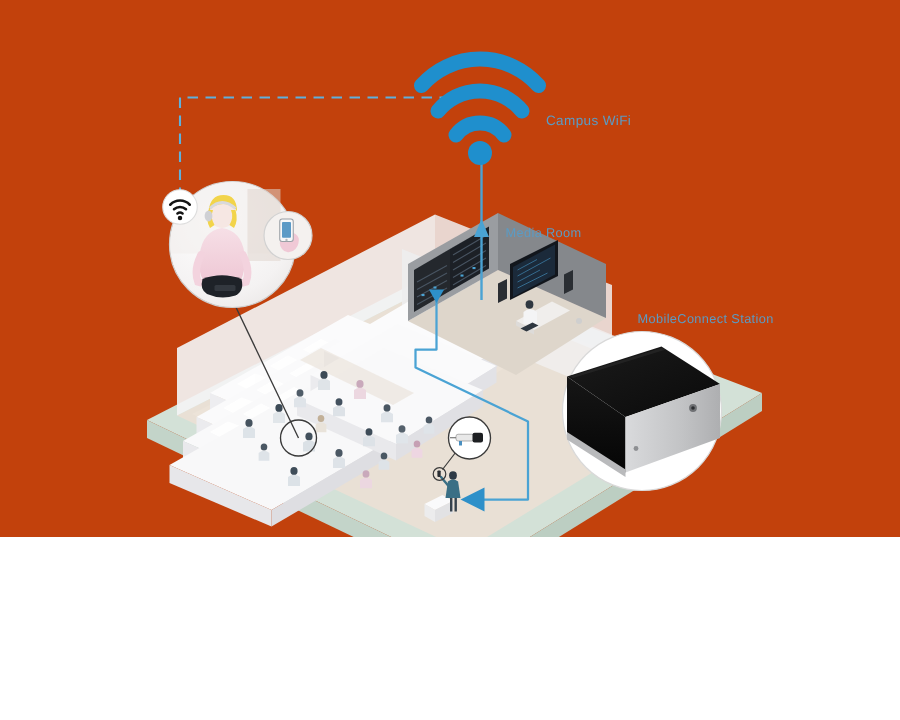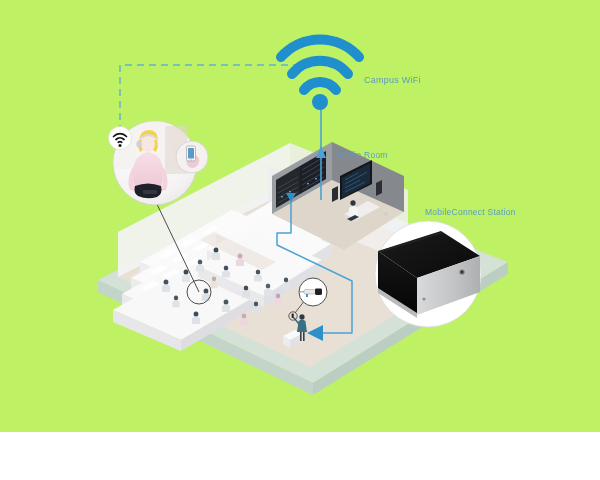--- a/index.html
+++ b/index.html
@@ -7,22 +7,22 @@
     margin: 0;
     padding: 0;
     background: #ffffff;
   }
   body {
     font-family: "Liberation Sans", sans-serif;
   }
   #stage {
     position: relative;
     width: 600px;
-    height: 432px;
-    background: #bef264;
+    height: 358px;
+    background: #c2410c;
     overflow: hidden;
   }
   #diagram-svg {
     position: absolute;
     left: 0;
     top: 0;
     width: 600px;
     height: 480px;
     display: block;
   }

